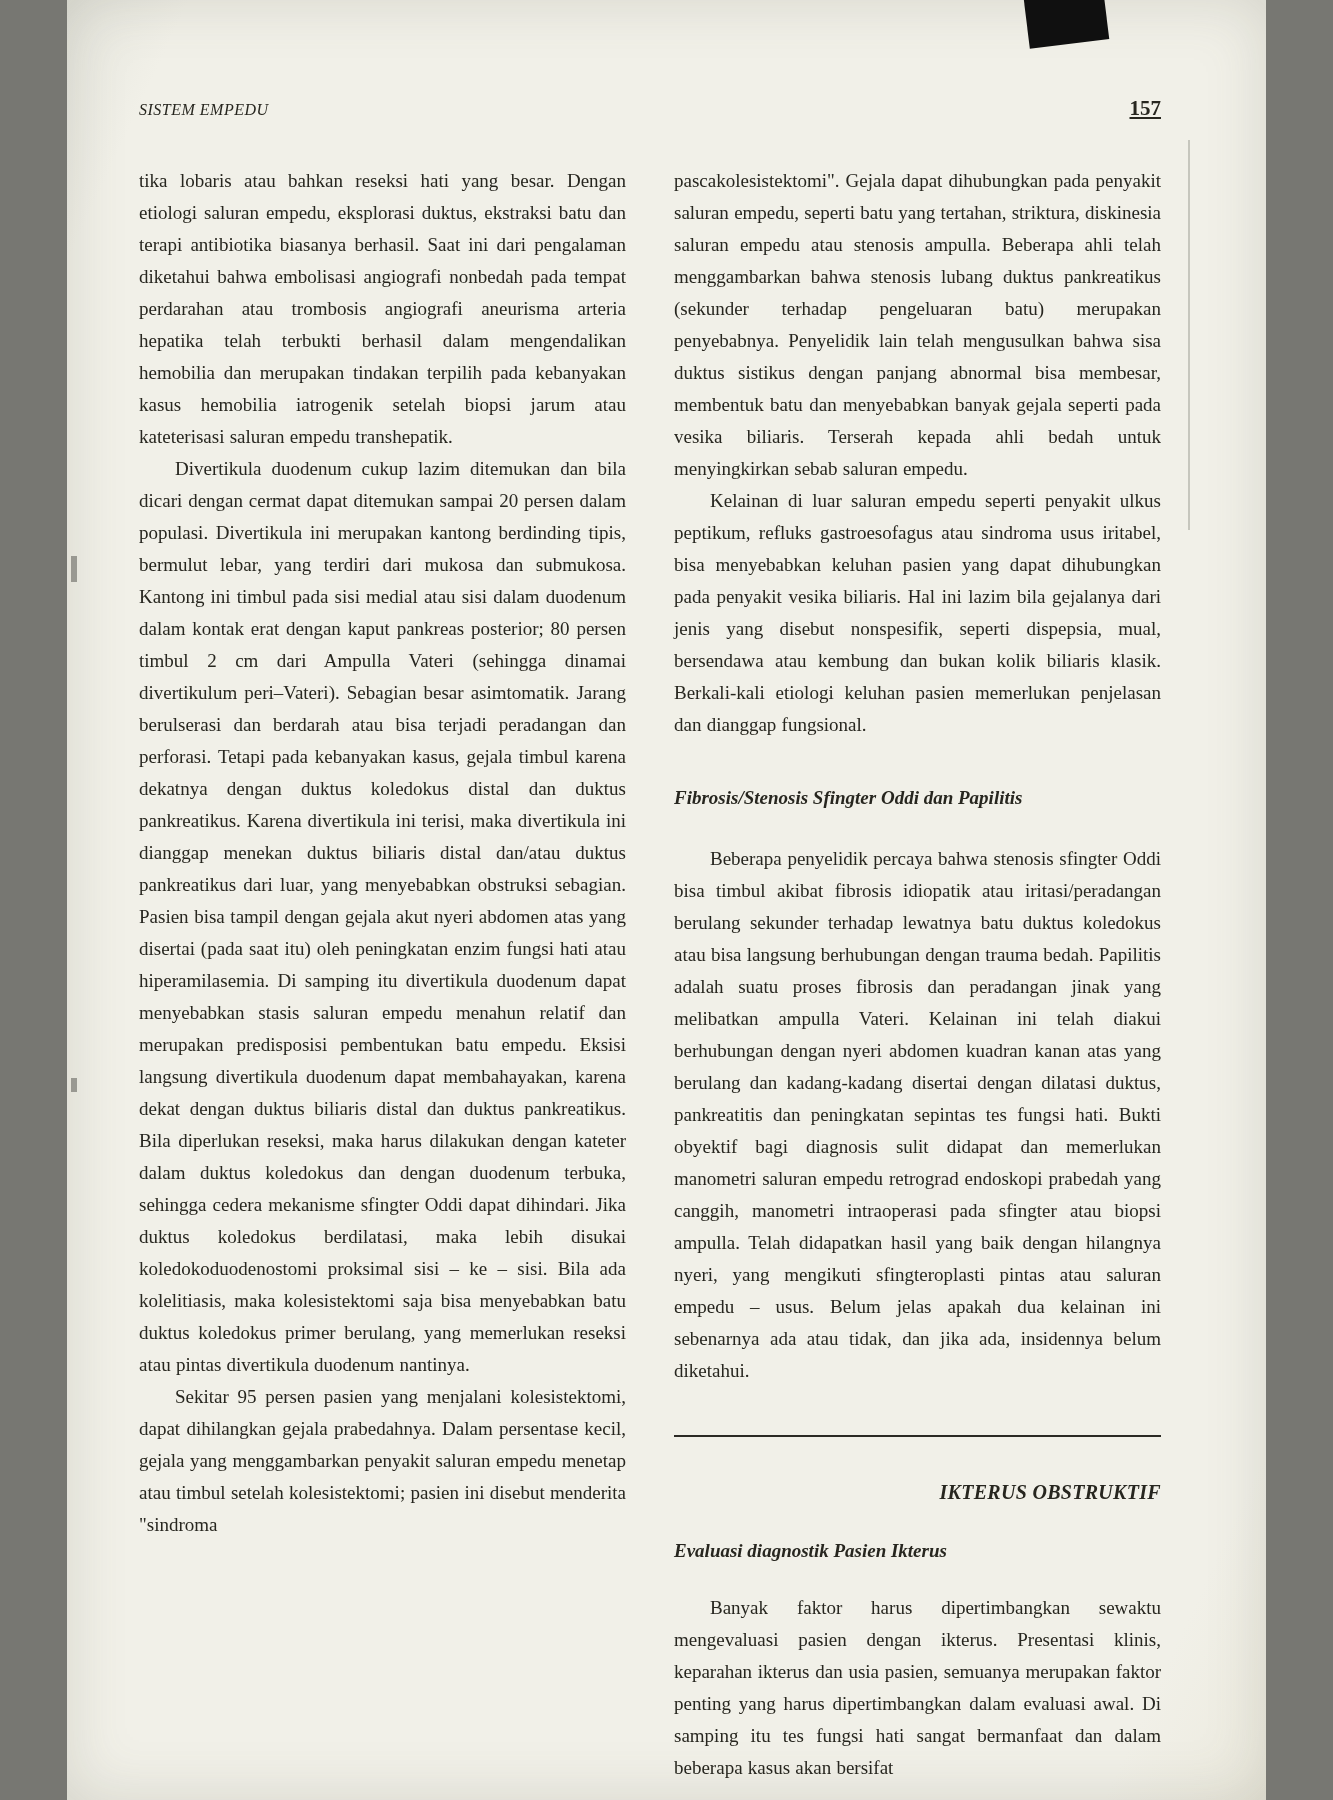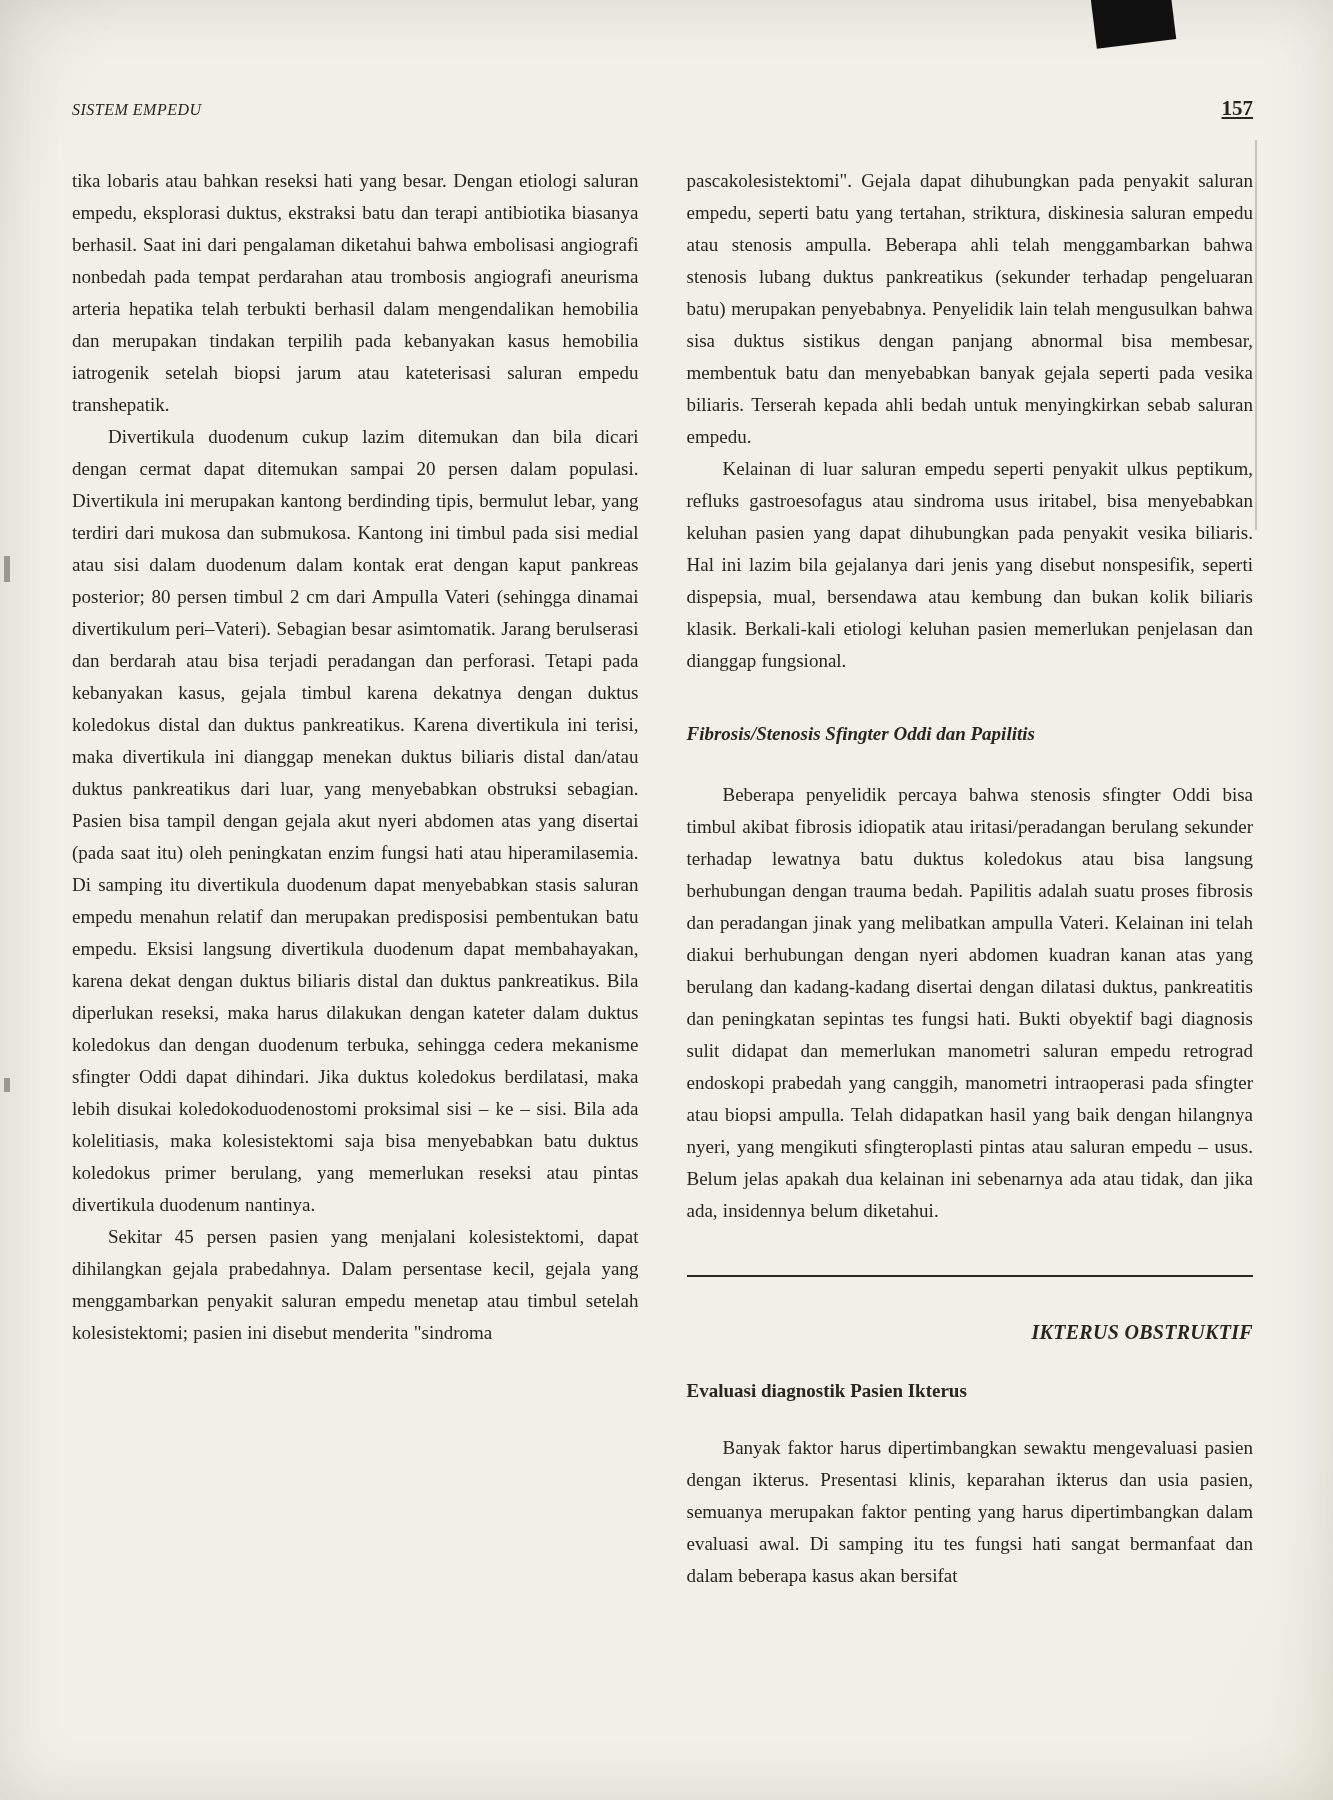--- a/index.html
+++ b/index.html
@@ -2,30 +2,30 @@
 <html><head>
 <meta charset="utf-8">
 <style>
   html, body {
     margin: 0;
     padding: 0;
     background: #777772;
   }
   .page {
     position: relative;
-    width: 1333px;
+    width: 1199px;
     height: 1800px;
     margin: 0 auto;
     box-sizing: border-box;
     background:
       linear-gradient(115deg, #e6e6de 0%, #f1f0e8 6%, #f1f0e8 92%, #eceade 100%),
       #f0efe7;
     color: #27261f;
     font-family: "Liberation Serif", "DejaVu Serif", serif;
-    padding: 96px 80px 0 72px;
+    padding: 96px 105px 0 72px;
     overflow: hidden;
     box-shadow: inset 0 0 60px rgba(90,90,70,0.18);
   }
   
   .ink-mark {
     position: absolute;
     top: -14px;
     right: 160px;
     width: 80px;
     height: 58px;
@@ -93,20 +93,21 @@
   }
   .major-heading {
     font-style: italic;
     font-weight: bold;
     font-size: 20px;
     margin: 44px 0 0 0;
     letter-spacing: 0.3px;
     text-align: right;
   }
   .minor-heading {
+    font-style: italic;
     font-weight: bold;
     font-size: 19px;
     margin: 36px 0 30px 0;
   }
   .divider {
     border: none;
     border-top: 2px solid #2b2a24;
     margin: 48px 0 0 0;
   }
 </style>
@@ -127,21 +128,21 @@
 
   <div class="columns">
 
     <div class="col">
       <p class="para">tika lobaris atau bahkan reseksi hati yang besar. Dengan etiologi saluran empedu, eksplorasi duktus, ekstraksi batu dan terapi antibiotika biasanya berhasil. Saat ini dari pengalaman diketahui bahwa embolisasi angiografi nonbedah pada tempat perdarahan atau trombosis angiografi aneurisma arteria hepatika telah terbukti berhasil dalam mengendalikan hemobilia dan merupakan tindakan terpilih pada kebanyakan kasus hemobilia iatrogenik setelah biopsi jarum atau kateterisasi saluran empedu transhepatik.</p>
 
 
       <p class="para indent">Divertikula duodenum cukup lazim ditemukan dan bila dicari dengan cermat dapat ditemukan sampai 20 persen dalam populasi. Divertikula ini merupakan kantong berdinding tipis, bermulut lebar, yang terdiri dari mukosa dan submukosa. Kantong ini timbul pada sisi medial atau sisi dalam duodenum dalam kontak erat dengan kaput pankreas posterior; 80 persen timbul 2 cm dari Ampulla Vateri (sehingga dinamai divertikulum peri–Vateri). Sebagian besar asimtomatik. Jarang berulserasi dan berdarah atau bisa terjadi peradangan dan perforasi. Tetapi pada kebanyakan kasus, gejala timbul karena dekatnya dengan duktus koledokus distal dan duktus pankreatikus. Karena divertikula ini terisi, maka divertikula ini dianggap menekan duktus biliaris distal dan/atau duktus pankreatikus dari luar, yang menyebabkan obstruksi sebagian. Pasien bisa tampil dengan gejala akut nyeri abdomen atas yang disertai (pada saat itu) oleh peningkatan enzim fungsi hati atau hiperamilasemia. Di samping itu divertikula duodenum dapat menyebabkan stasis saluran empedu menahun relatif dan merupakan predisposisi pembentukan batu empedu. Eksisi langsung divertikula duodenum dapat membahayakan, karena dekat dengan duktus biliaris distal dan duktus pankreatikus. Bila diperlukan reseksi, maka harus dilakukan dengan kateter dalam duktus koledokus dan dengan duodenum terbuka, sehingga cedera mekanisme sfingter Oddi dapat dihindari. Jika duktus koledokus berdilatasi, maka lebih disukai koledokoduodenostomi proksimal sisi – ke – sisi. Bila ada kolelitiasis, maka kolesistektomi saja bisa menyebabkan batu duktus koledokus primer berulang, yang memerlukan reseksi atau pintas divertikula duodenum nantinya.</p>
 
 
-      <p class="para indent">Sekitar 45 persen pasien yang menjalani kolesistektomi, dapat dihilangkan gejala prabedahnya. Dalam persentase kecil, gejala yang menggambarkan penyakit saluran empedu menetap atau timbul setelah kolesistektomi; pasien ini disebut menderita "sindroma</p>
+      <p class="para indent">Sekitar 95 persen pasien yang menjalani kolesistektomi, dapat dihilangkan gejala prabedahnya. Dalam persentase kecil, gejala yang menggambarkan penyakit saluran empedu menetap atau timbul setelah kolesistektomi; pasien ini disebut menderita "sindroma</p>
     </div>
 
     <div class="col">
       <p class="para">pascakolesistektomi". Gejala dapat dihubungkan pada penyakit saluran empedu, seperti batu yang tertahan, striktura, diskinesia saluran empedu atau stenosis ampulla. Beberapa ahli telah menggambarkan bahwa stenosis lubang duktus pankreatikus (sekunder terhadap pengeluaran batu) merupakan penyebabnya. Penyelidik lain telah mengusulkan bahwa sisa duktus sistikus dengan panjang abnormal bisa membesar, membentuk batu dan menyebabkan banyak gejala seperti pada vesika biliaris. Terserah kepada ahli bedah untuk menyingkirkan sebab saluran empedu.</p>
 
       <p class="para indent">Kelainan di luar saluran empedu seperti penyakit ulkus peptikum, refluks gastroesofagus atau sindroma usus iritabel, bisa menyebabkan keluhan pasien yang dapat dihubungkan pada penyakit vesika biliaris. Hal ini lazim bila gejalanya dari jenis yang disebut nonspesifik, seperti dispepsia, mual, bersendawa atau kembung dan bukan kolik biliaris klasik. Berkali-kali etiologi keluhan pasien memerlukan penjelasan dan dianggap fungsional.</p>
 
       <h3 class="sub-heading">Fibrosis/Stenosis Sfingter Oddi dan Papilitis</h3>
 
       <p class="para indent">Beberapa penyelidik percaya bahwa stenosis sfingter Oddi bisa timbul akibat fibrosis idiopatik atau iritasi/peradangan berulang sekunder terhadap lewatnya batu duktus koledokus atau bisa langsung berhubungan dengan trauma bedah. Papilitis adalah suatu proses fibrosis dan peradangan jinak yang melibatkan ampulla Vateri. Kelainan ini telah diakui berhubungan dengan nyeri abdomen kuadran kanan atas yang berulang dan kadang-kadang disertai dengan dilatasi duktus, pankreatitis dan peningkatan sepintas tes fungsi hati. Bukti obyektif bagi diagnosis sulit didapat dan memerlukan manometri saluran empedu retrograd endoskopi prabedah yang canggih, manometri intraoperasi pada sfingter atau biopsi ampulla. Telah didapatkan hasil yang baik dengan hilangnya nyeri, yang mengikuti sfingteroplasti pintas atau saluran empedu – usus. Belum jelas apakah dua kelainan ini sebenarnya ada atau tidak, dan jika ada, insidennya belum diketahui.</p>

